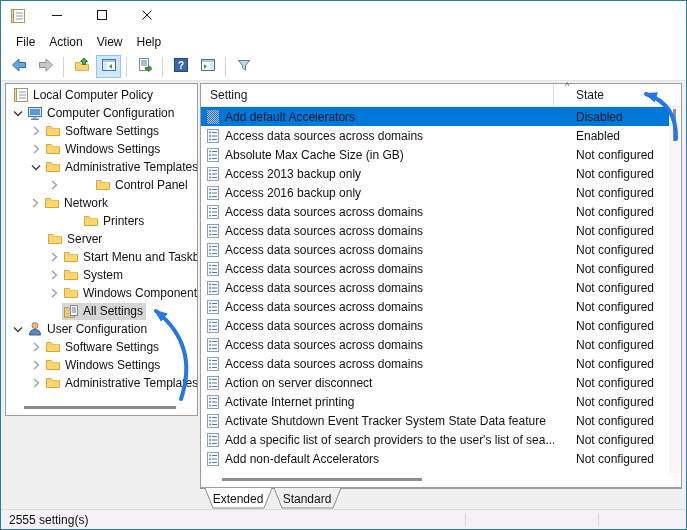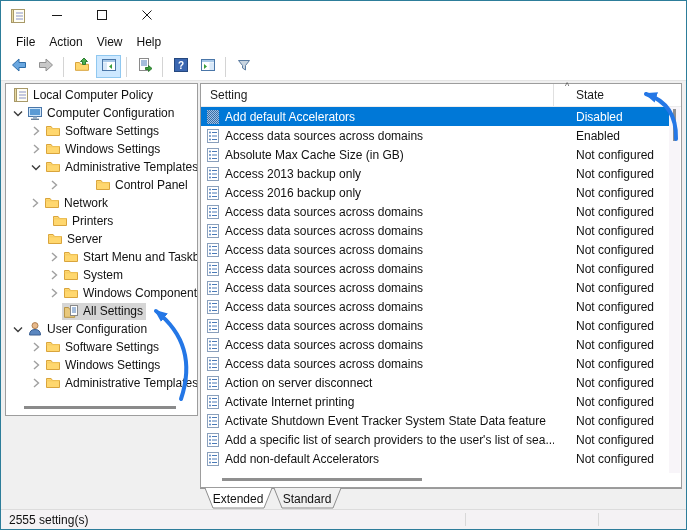--- a/index.html
+++ b/index.html
@@ -31,21 +31,21 @@
   .right-pane{flex:1;display:flex;flex-direction:column;min-width:0}
   .list-panel{flex:0 0 405px;height:405px;background:#fff;border:1px solid #9d9d9d;box-sizing:border-box;
               position:relative;display:flex;flex-direction:column}
   .list-header{flex:0 0 22px;display:flex;border-bottom:1px solid #ececec;color:#1a1a1a}
   .hdr-setting{flex:0 0 353px;width:353px;border-right:1px solid #e0e0e0;display:flex;align-items:center;
                padding-left:9px;box-sizing:border-box}
   .hdr-state{flex:1;display:flex;align-items:center;padding-left:22px;position:relative;margin-right:12px}
   .sort-caret{position:absolute;left:11px;top:-2px;font-size:9px;line-height:9px;color:#555}
   .list-rows{margin-right:12px}
   .list-row{height:19px;display:flex;align-items:center}
-  .list-row.selected{background:var(--selection-blue,#0078d7);color:#ffffff}
+  .list-row.selected{background:var(--selection-blue,#0078d7);color:#0f172a}
   .cell-setting{flex:0 0 353px;width:353px;display:flex;align-items:center;padding-left:3px;
                 box-sizing:border-box;overflow:hidden;white-space:nowrap}
   .ricon{width:14px;height:14px;margin:0 5px 0 2px;flex:0 0 14px}
   .cell-state{flex:1;padding-left:22px;white-space:nowrap;overflow:hidden}
   .vscroll{position:absolute;top:23px;right:1px;bottom:14px;width:11px;background:#f8f5f9}
   .vscroll-thumb{position:absolute;top:2px;left:4px;width:3px;height:32px;background:#8f8f8f}
   .list-hscroll{position:absolute;bottom:6px;left:21px;width:200px;height:3px;background:#8f8f8f}
   .tab-row{flex:0 0 21px;position:relative}
   .tab-row svg{position:absolute;left:0;top:0}
   .statusbar{flex:0 0 20px;background:#f4f2f4;border-top:1px solid #dcdcdc;display:flex;align-items:center;
@@ -248,21 +248,21 @@
               </svg>
             </span>
             <span class="tree-sel">
               <span class="ticon"><svg width="16" height="16" viewBox="0 0 16 16">
                   <path d="M1.5 3.5 h4.6 l1.4 2 h7 v7 h-13 z" fill="#ffd76e" stroke="#d9a43c"></path>
                   <path d="M1.5 5.8 h13" stroke="#f6ca5e"></path>
                 </svg></span>
               <span>Network</span>
             </span>
           </div>
-          <div class="tree-item" style="padding-left: 29px;">
+          <div class="tree-item" style="padding-left: 60px;">
             <span class="chev"></span>
             <span class="tree-sel">
               <span class="ticon"><svg width="16" height="16" viewBox="0 0 16 16">
                   <path d="M1.5 3.5 h4.6 l1.4 2 h7 v7 h-13 z" fill="#ffd76e" stroke="#d9a43c"></path>
                   <path d="M1.5 5.8 h13" stroke="#f6ca5e"></path>
                 </svg></span>
               <span>Printers</span>
             </span>
           </div>
           <div class="tree-item" style="padding-left: 24px;">

